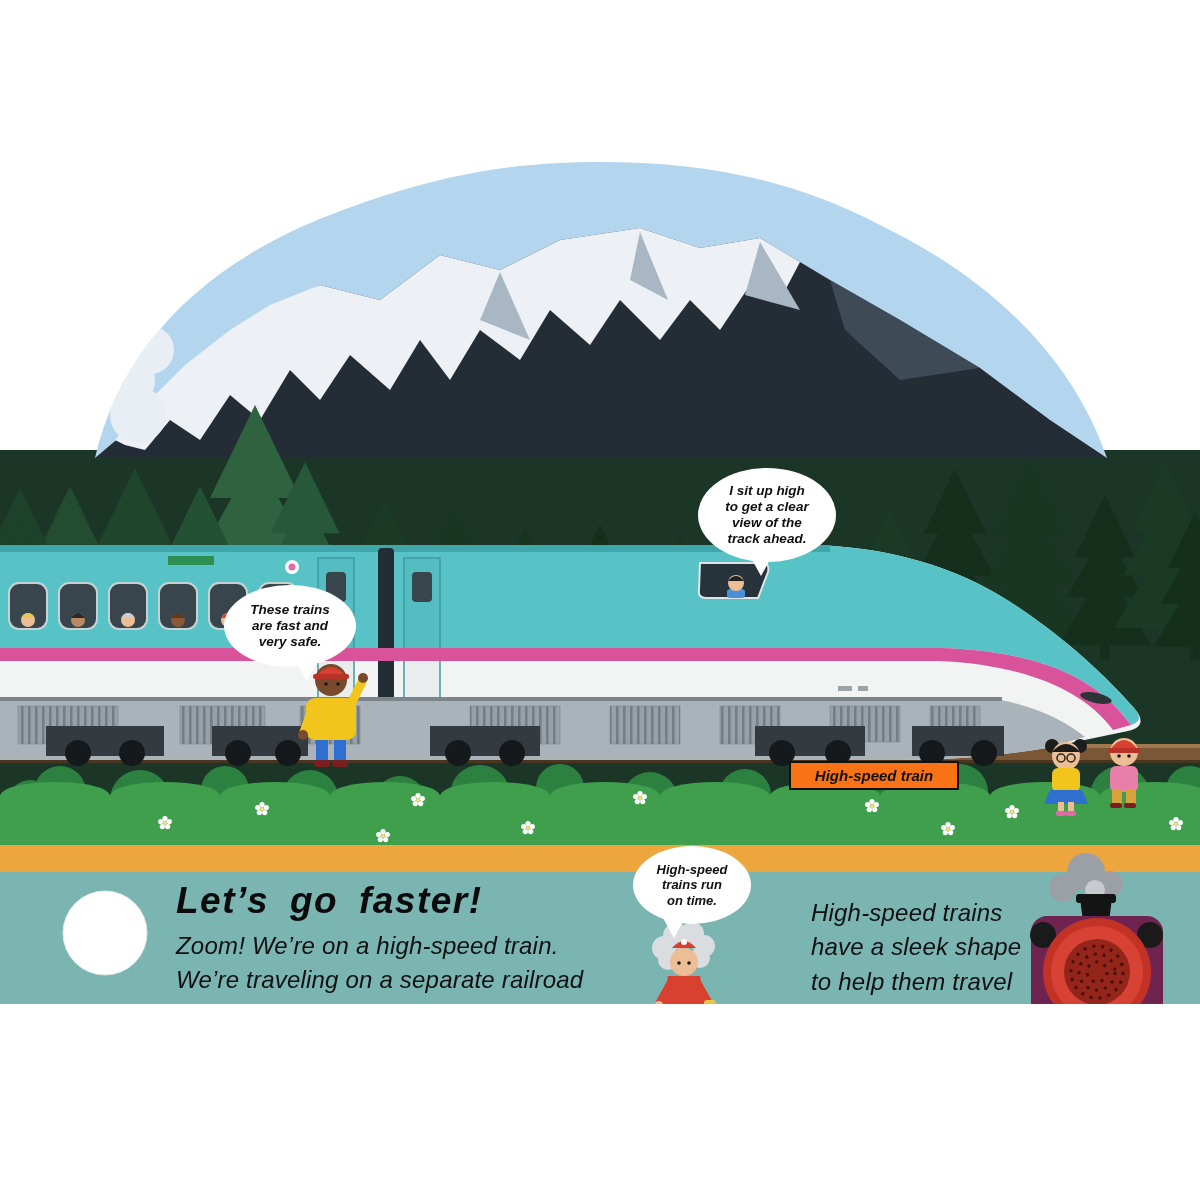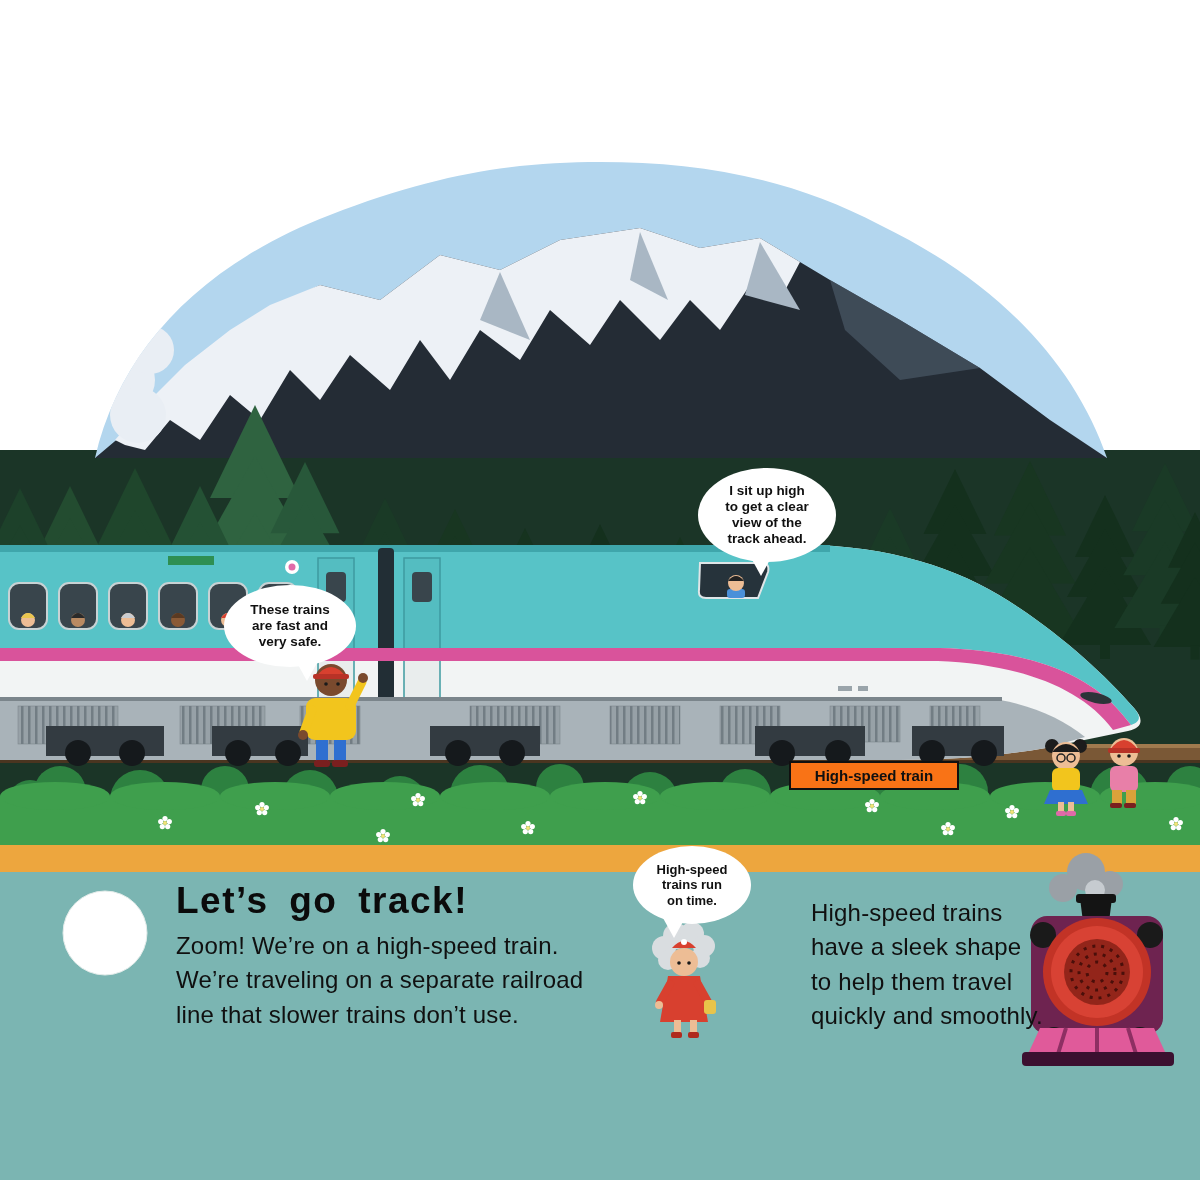--- a/index.html
+++ b/index.html
@@ -1,17 +1,17 @@
 <!DOCTYPE html>
 <html><head>
 <meta charset="utf-8">
 <style>
   html,body{margin:0;padding:0;background:#ffffff;}
-  .stage{position:relative;width:1200px;height:1200px;background:#ffffff;overflow:hidden;
-         font-family:"Liberation Sans","DejaVu Sans",sans-serif;}
+  .stage{position:relative;width:1200px;height:1004px;background:#ffffff;overflow:hidden;
+         font-family:"Liberation Sans","DejaVu Sans",sans-serif;font-style:italic;}
   svg.scene{position:absolute;left:0;top:0;}
 
   
   .bubble{position:absolute;background:#ffffff;border-radius:50%;display:flex;align-items:center;
           justify-content:center;text-align:center;font-weight:bold;font-size:13.5px;line-height:1.18;
           color:#101010;white-space:pre-line;z-index:6;box-sizing:border-box;padding:6px;}
   .bubble::after{content:"";position:absolute;top:100%;margin-top:-6px;width:0;height:0;
           border:11px solid transparent;border-top:20px solid #ffffff;}
   .b1{left:698px;top:468px;width:138px;height:94px;}
   .b1::after{left:52px;}
@@ -361,21 +361,21 @@
 track ahead.</div>
 <div class="bubble b3">High-speed
 trains run
 on time.</div>
 <div class="bubble b2">These trains
 are fast and
 very safe.</div>
 
 <div class="train-label">High-speed train</div>
 
-<div class="title">Let’s go track!</div>
+<div class="title">Let’s go faster!</div>
 <div class="intro">Zoom! We’re on a high-speed train.
 We’re traveling on a separate railroad
 line that slower trains don’t use.</div>
 <div class="right-text">High-speed trains
 have a sleek shape
 to help them travel
 quickly and smoothly.</div>
 
 </div>
 

